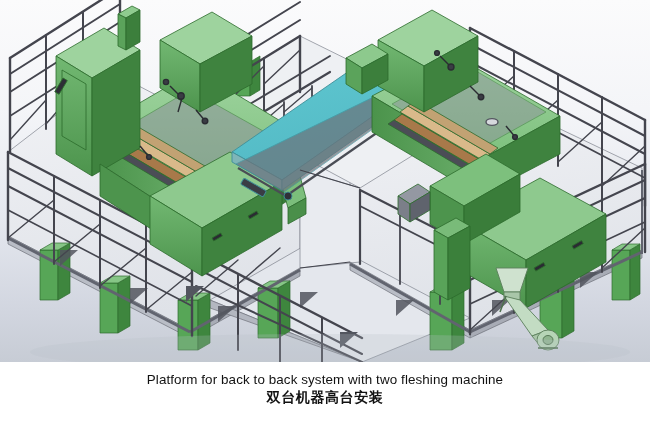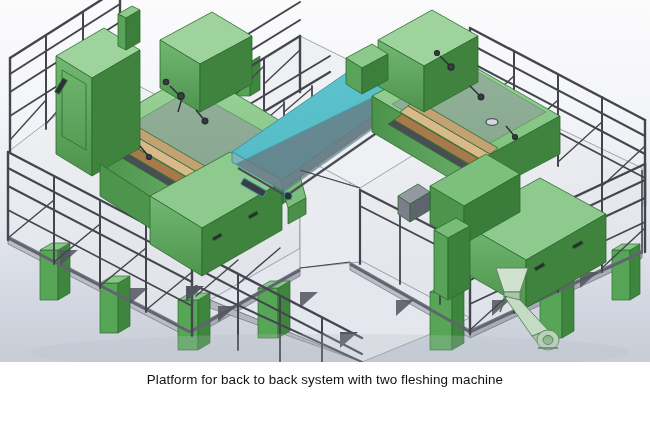--- a/index.html
+++ b/index.html
@@ -389,15 +389,16 @@
         <polygon points="186,286 204,286 186,302" fill="#53565f" stroke="none"></polygon>
         <polygon points="340,332 358,332 340,348" fill="#53565f" stroke="none"></polygon>
       </g>
 
       <ellipse cx="330" cy="352" rx="300" ry="18" fill="#b9bec9" opacity="0.25"></ellipse>
     </svg>
   </div>
 
   <div id="caption">
     <div class="cap-en">Platform for back to back system with two fleshing machine</div>
+    <div class="cap-zh">双台机器高台安装</div>
   </div>
 
 </div>
 
 </body></html>

